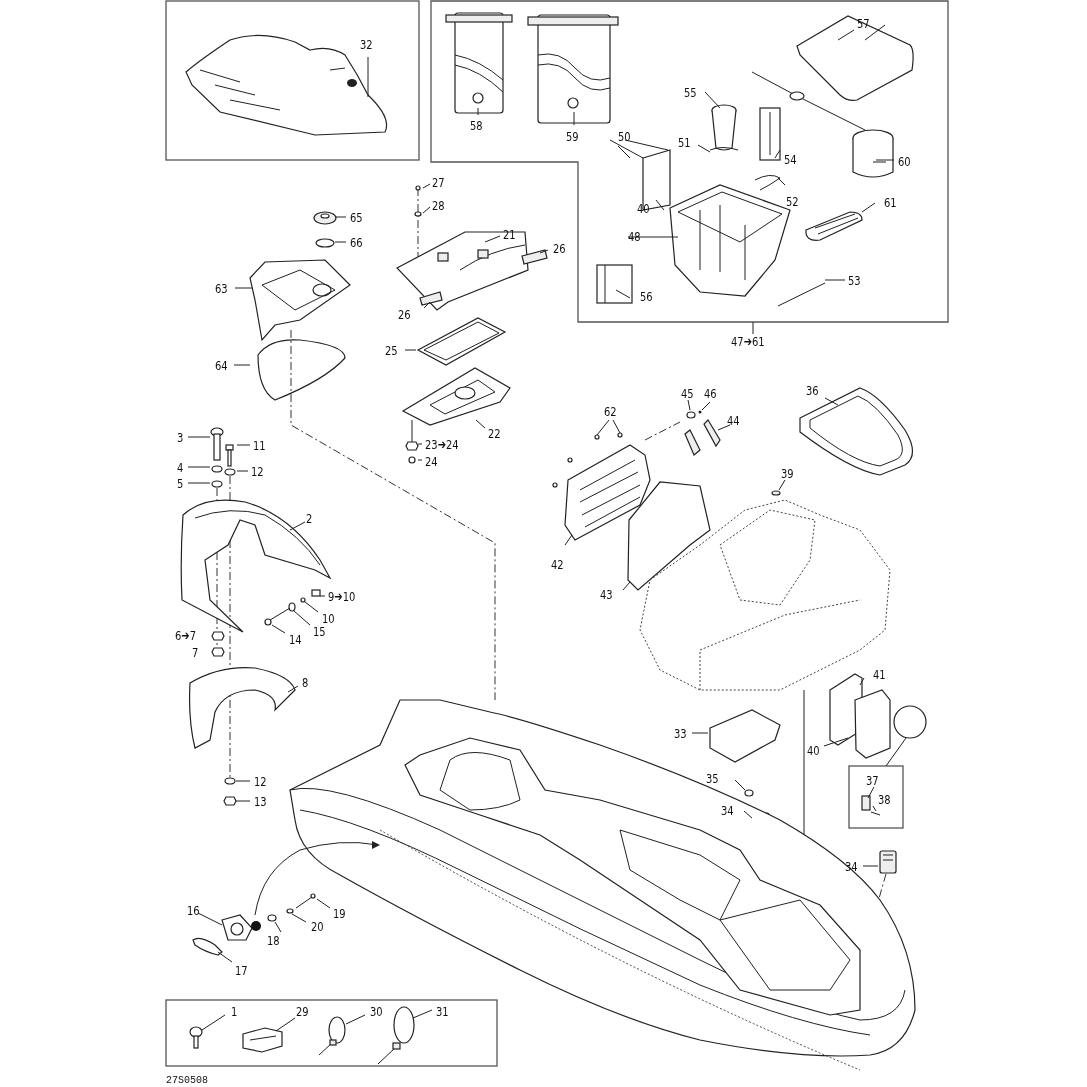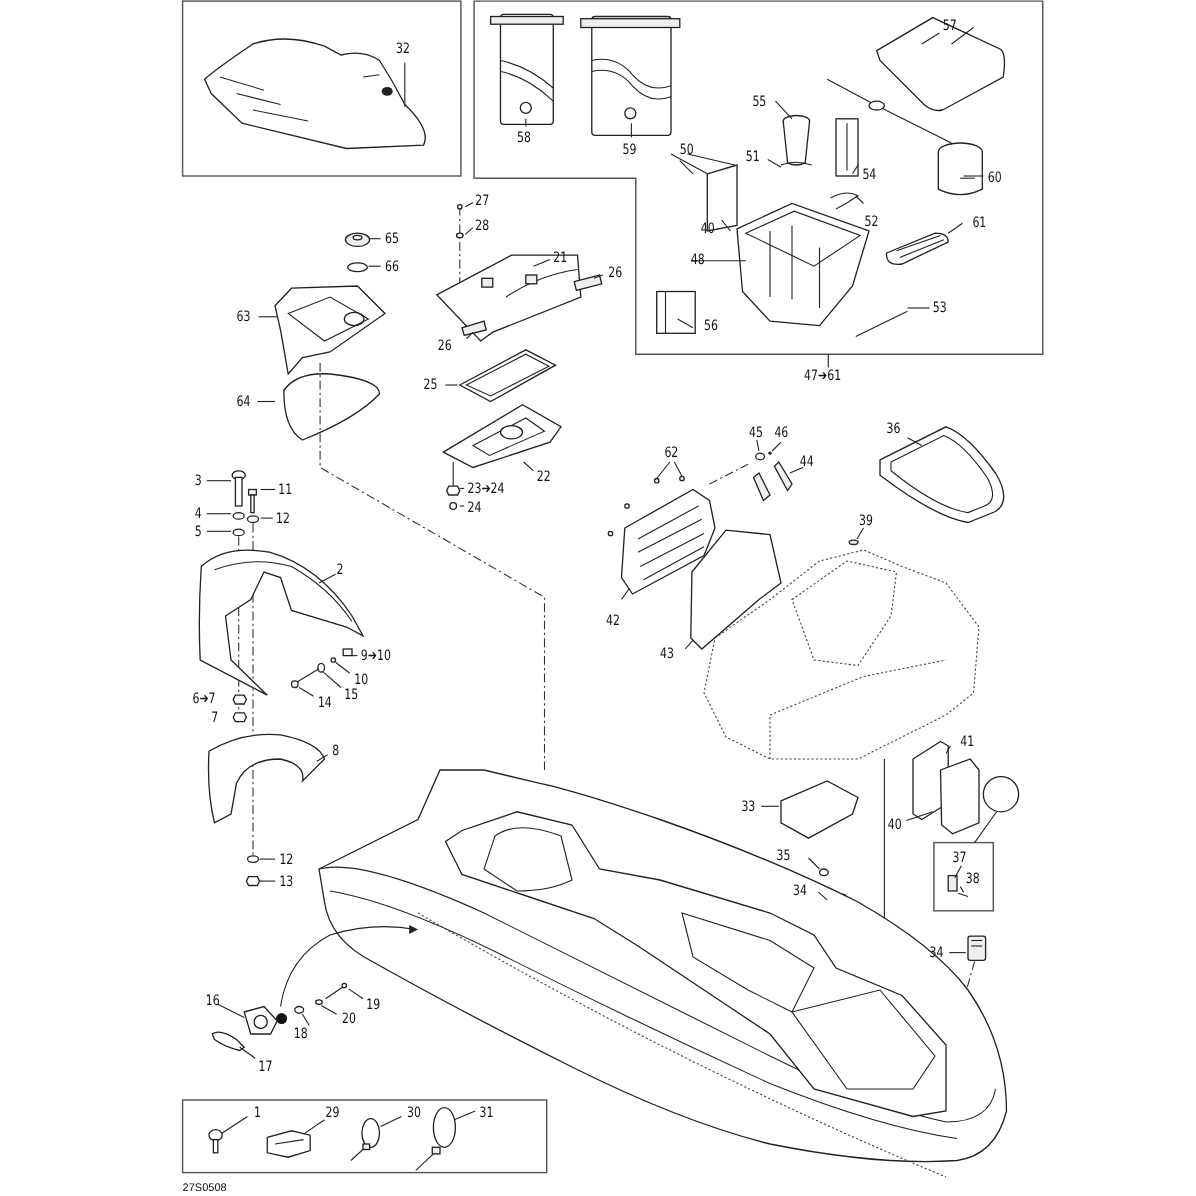--- a/index.html
+++ b/index.html
@@ -1,20 +1,20 @@
 <!DOCTYPE html>
 <html><head>
 <meta charset="utf-8">
 <style>
   html,body{margin:0;padding:0;background:#fff;}
   body{width:1087px;height:1087px;position:relative;overflow:hidden;font-family:"Liberation Sans",sans-serif;}
   #canvas{position:absolute;left:0;top:0;width:1087px;height:1087px;}
   .lbl{position:absolute;font-family:"DejaVu Sans Condensed","DejaVu Sans",sans-serif;font-size:13px;color:#111;line-height:1;white-space:nowrap;transform:scaleX(0.85);transform-origin:left top;}
   .wm{position:absolute;font-family:"DejaVu Sans Mono",monospace;font-weight:bold;font-size:38px;color:rgba(150,150,150,0.45);letter-spacing:1px;white-space:nowrap;}
-  .code{position:absolute;font-family:Liberation Sans, sans-serif;font-size:10px;color:#111;}
+  .code{position:absolute;font-family:Liberation Mono, monospace;font-size:10px;color:#111;}
   svg .ln{stroke:#222;stroke-width:1;fill:none;}
   svg .bx{stroke:#555;stroke-width:1.3;fill:none;}
   svg .dash{stroke:#333;stroke-width:1;fill:none;stroke-dasharray:8 3 2 3;}
   svg .dot{stroke:#444;stroke-width:1;fill:none;stroke-dasharray:2 2;}
   svg .part{stroke:#222;stroke-width:1.2;fill:#fff;}
   svg .partg{stroke:#222;stroke-width:1.2;fill:#eee;}
 </style>
 </head>
 <body>
 

